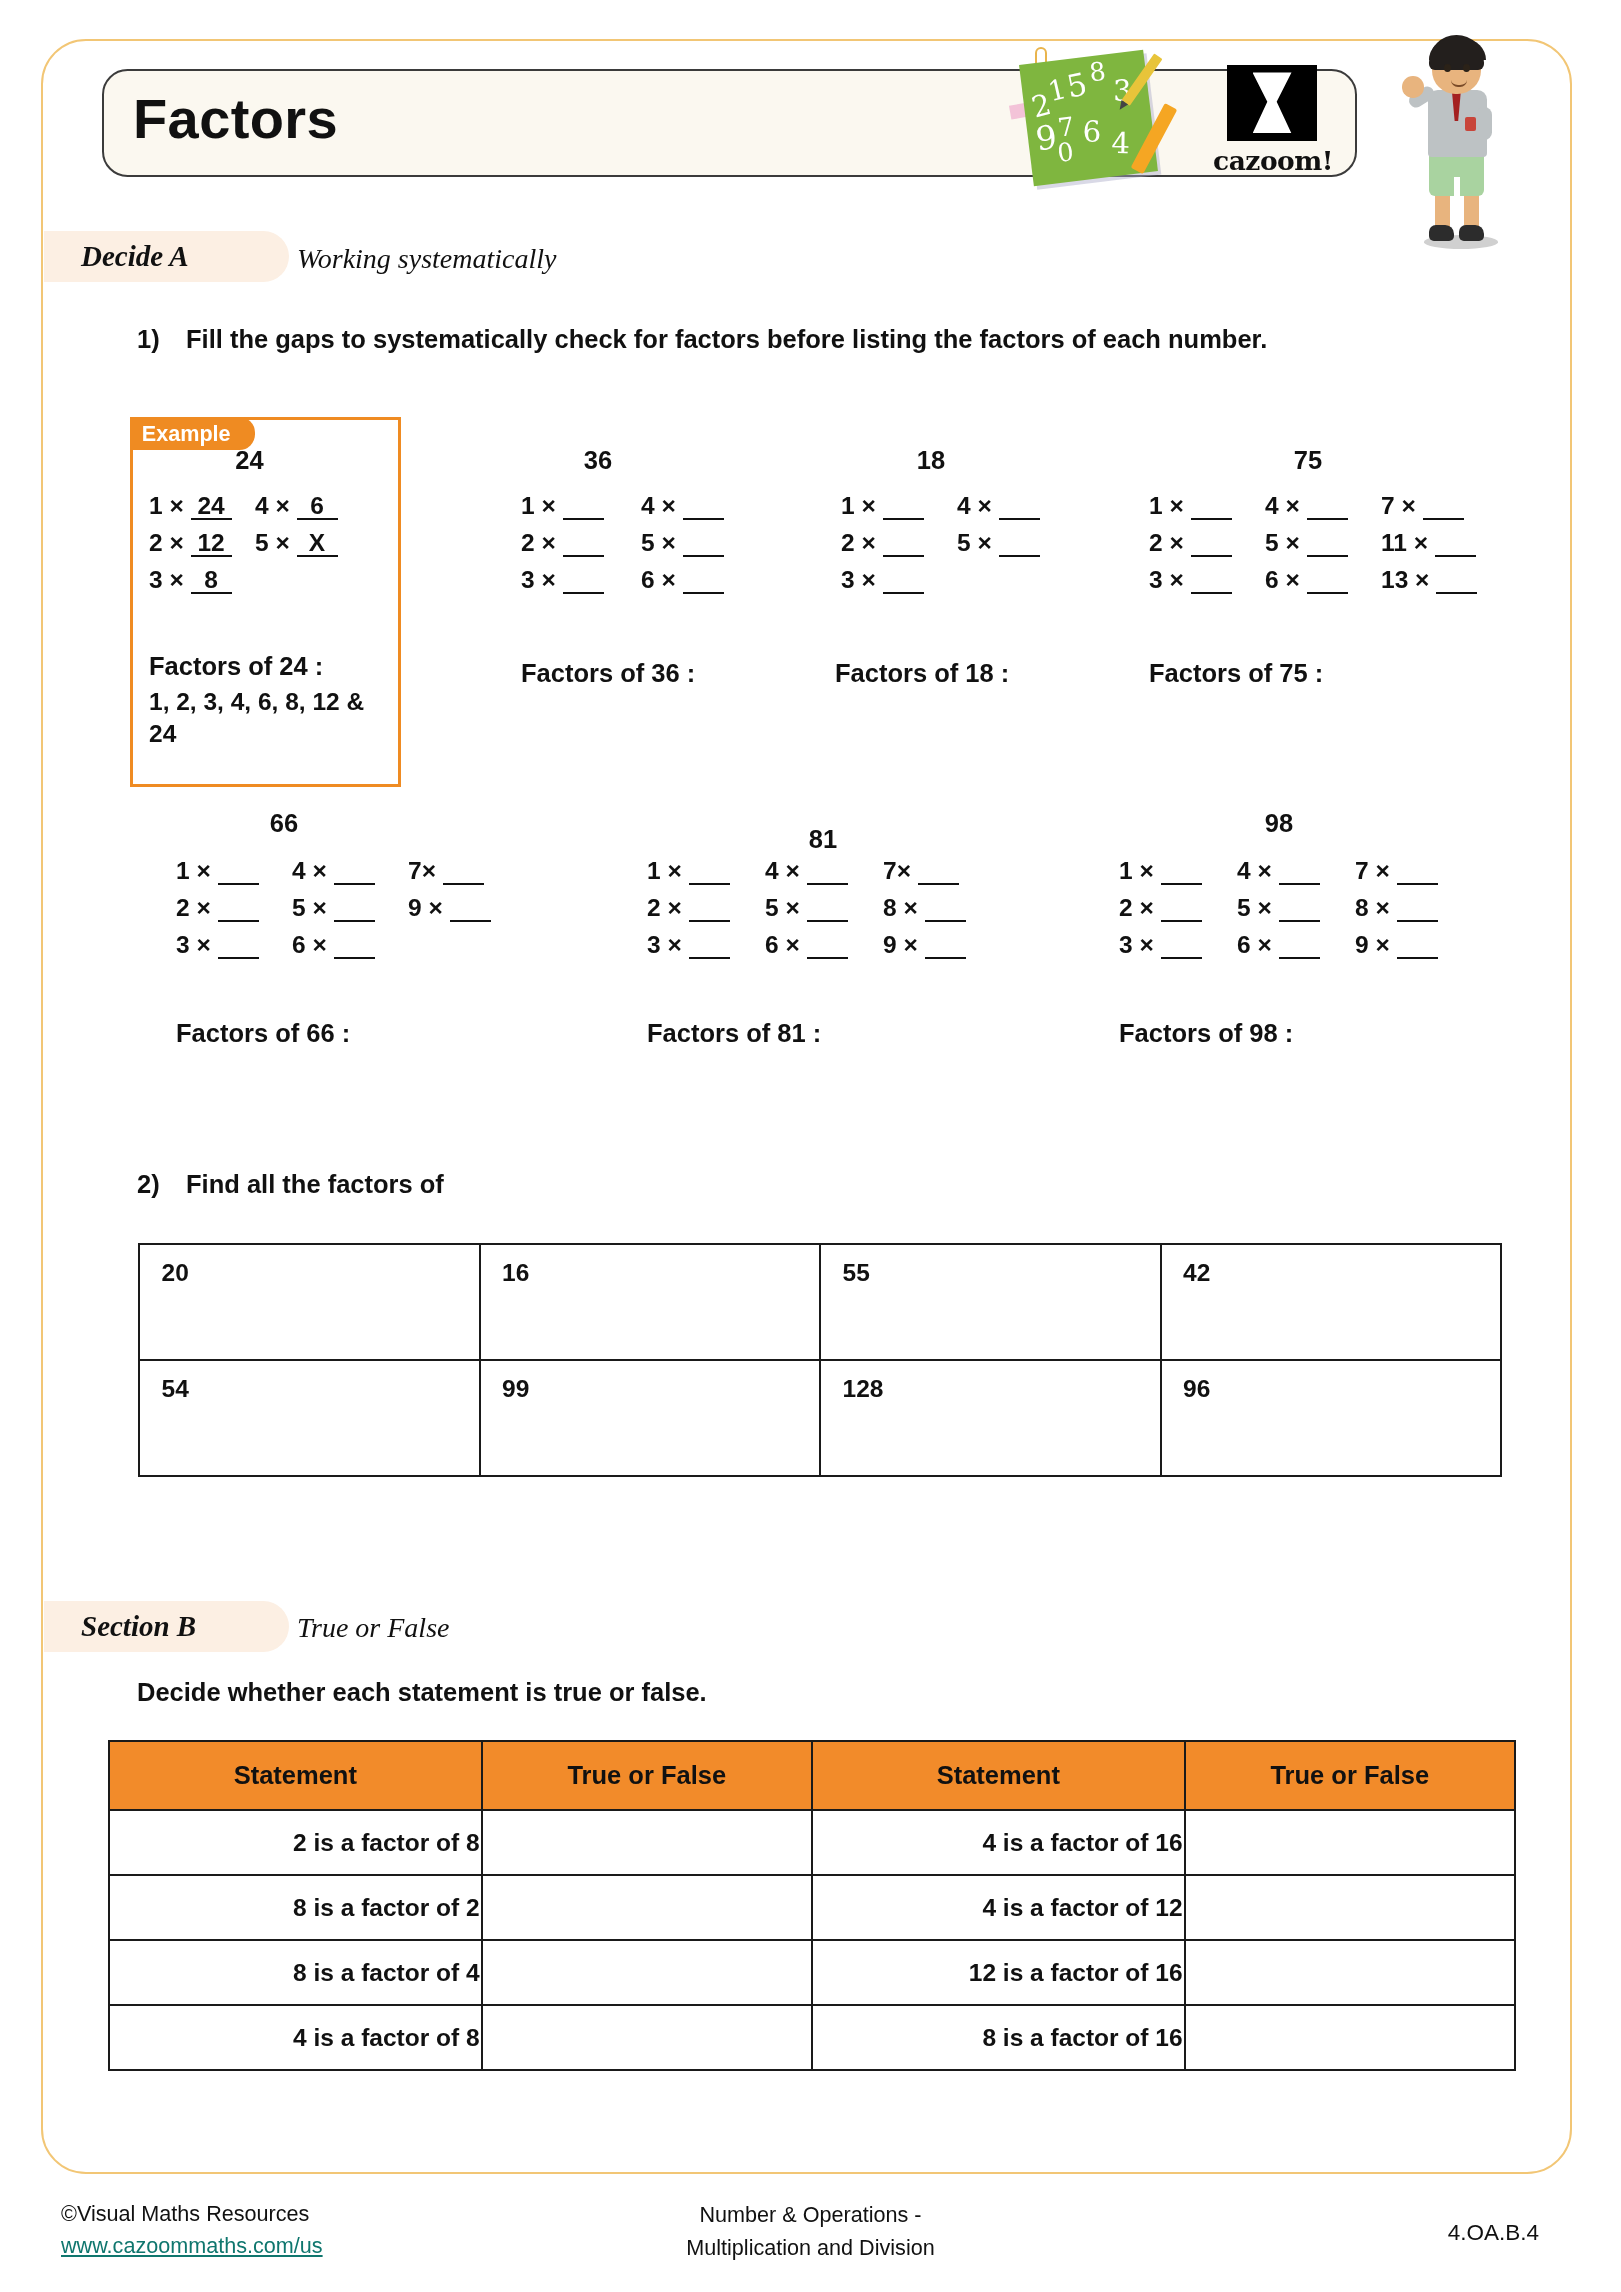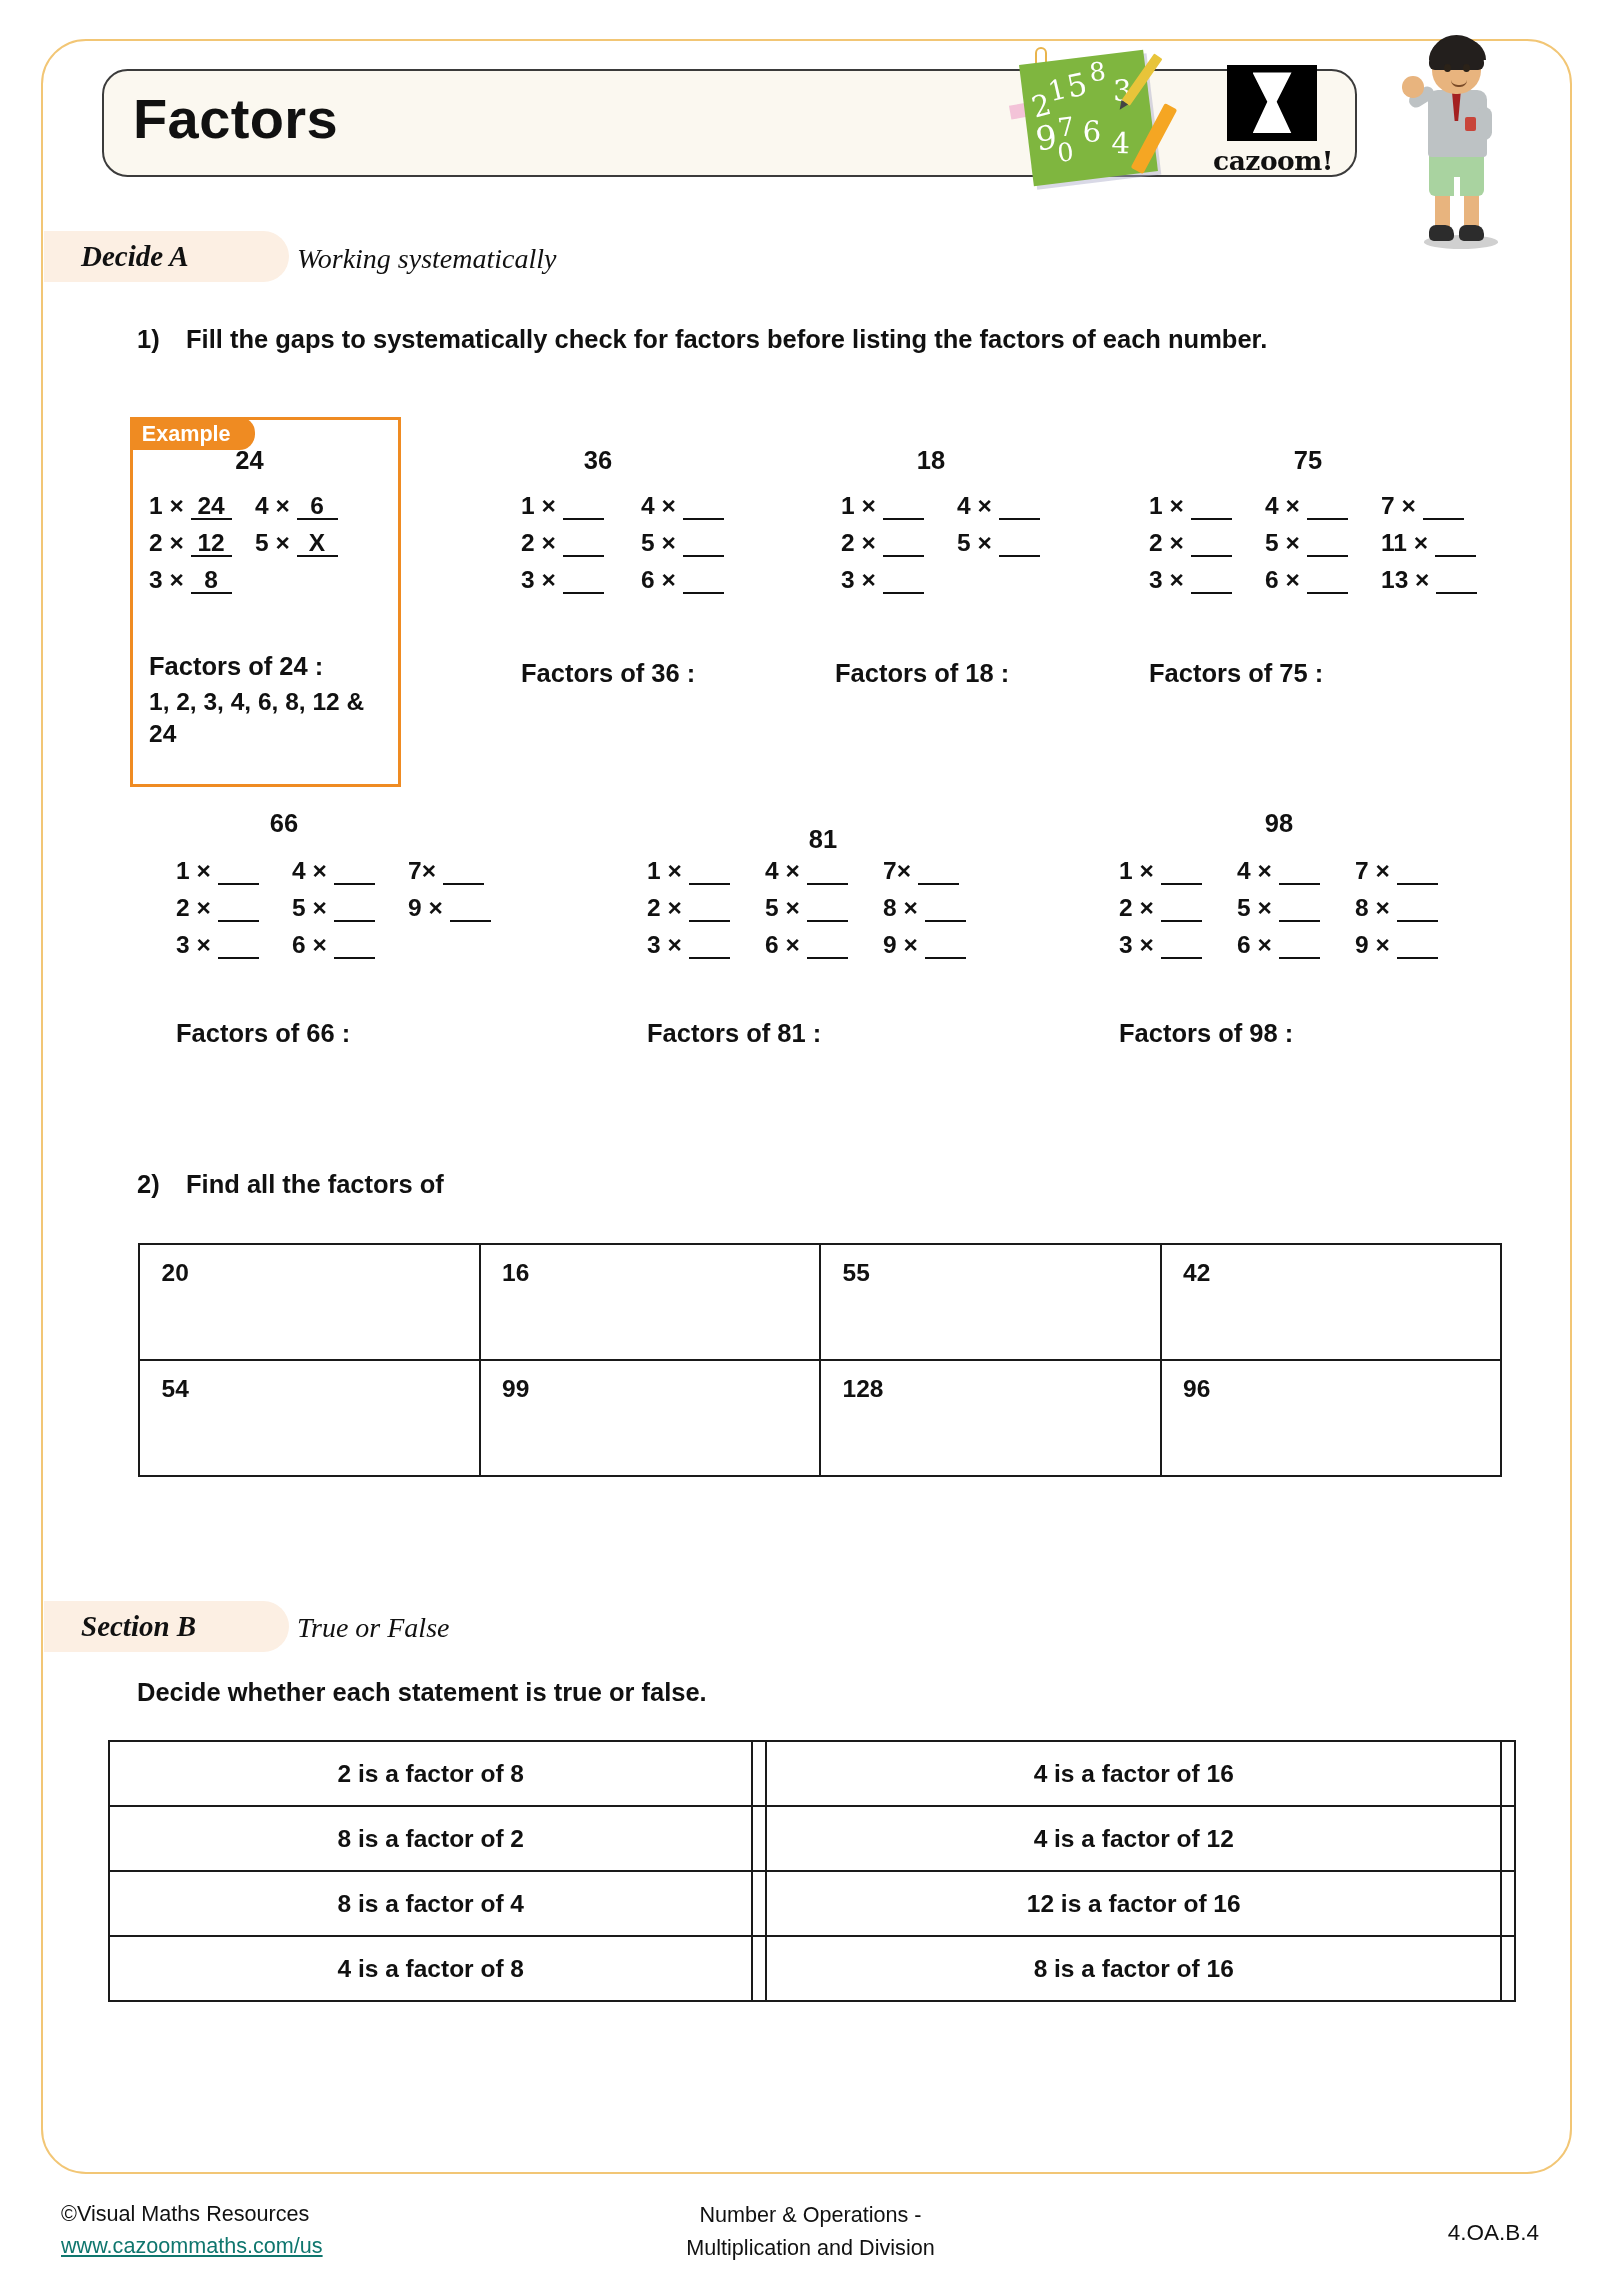--- a/index.html
+++ b/index.html
@@ -148,21 +148,21 @@
 
   
   .tftable{position:absolute;left:108px;top:1740px;width:1408px;
     border-collapse:collapse;}
   .tftable th{
     background:#F28B2A;border:2px solid #1a1a1a;height:65px;
     font-size:25.5px;font-weight:bold;color:#111;
   }
   .tftable td{
     border:2px solid #1a1a1a;height:61px;
-    font-size:24.5px;font-weight:bold;text-align:center;
+    font-size:24.5px;font-weight:bold;text-align:right;
   }
   .tftable .c1,.tftable .c3{width:26.5%;}
   .tftable .c2,.tftable .c4{width:23.5%;}
 
   
   .footer{position:absolute;left:0;top:2198px;width:1621px;height:88px;font-size:21.6px;}
   .f-left{position:absolute;left:61px;top:0;line-height:1.5;}
   .f-left a{color:#0f766e;}
   .f-mid{position:absolute;left:0;top:0;width:1621px;text-align:center;line-height:1.55;}
   .f-right{position:absolute;right:82px;top:21.6px;font-size:22.5px;}
@@ -540,20 +540,26 @@
 
 <div class="sec-badge" style="left:44px;top:1601px;width:245px;">
   <span class="lbl">Section B</span>
 </div>
 <div class="sec-sub" style="left:297px;top:1612px;">True or False</div>
 
 <div class="q-text" style="left:137px;top:1676px;width:980px;">Decide whether each statement is true or false.</div>
 
 <table class="tftable">
   <tbody>
+      <tr>
+    <th class="c1">Statement</th>
+    <th class="c2">True or False</th>
+    <th class="c3">Statement</th>
+    <th class="c4">True or False</th>
+  </tr>
   <tr>
     <td>2 is a factor of 8</td>
     <td></td>
     <td>4 is a factor of 16</td>
     <td></td>
   </tr>
   <tr>
     <td>8 is a factor of 2</td>
     <td></td>
     <td>4 is a factor of 12</td>

